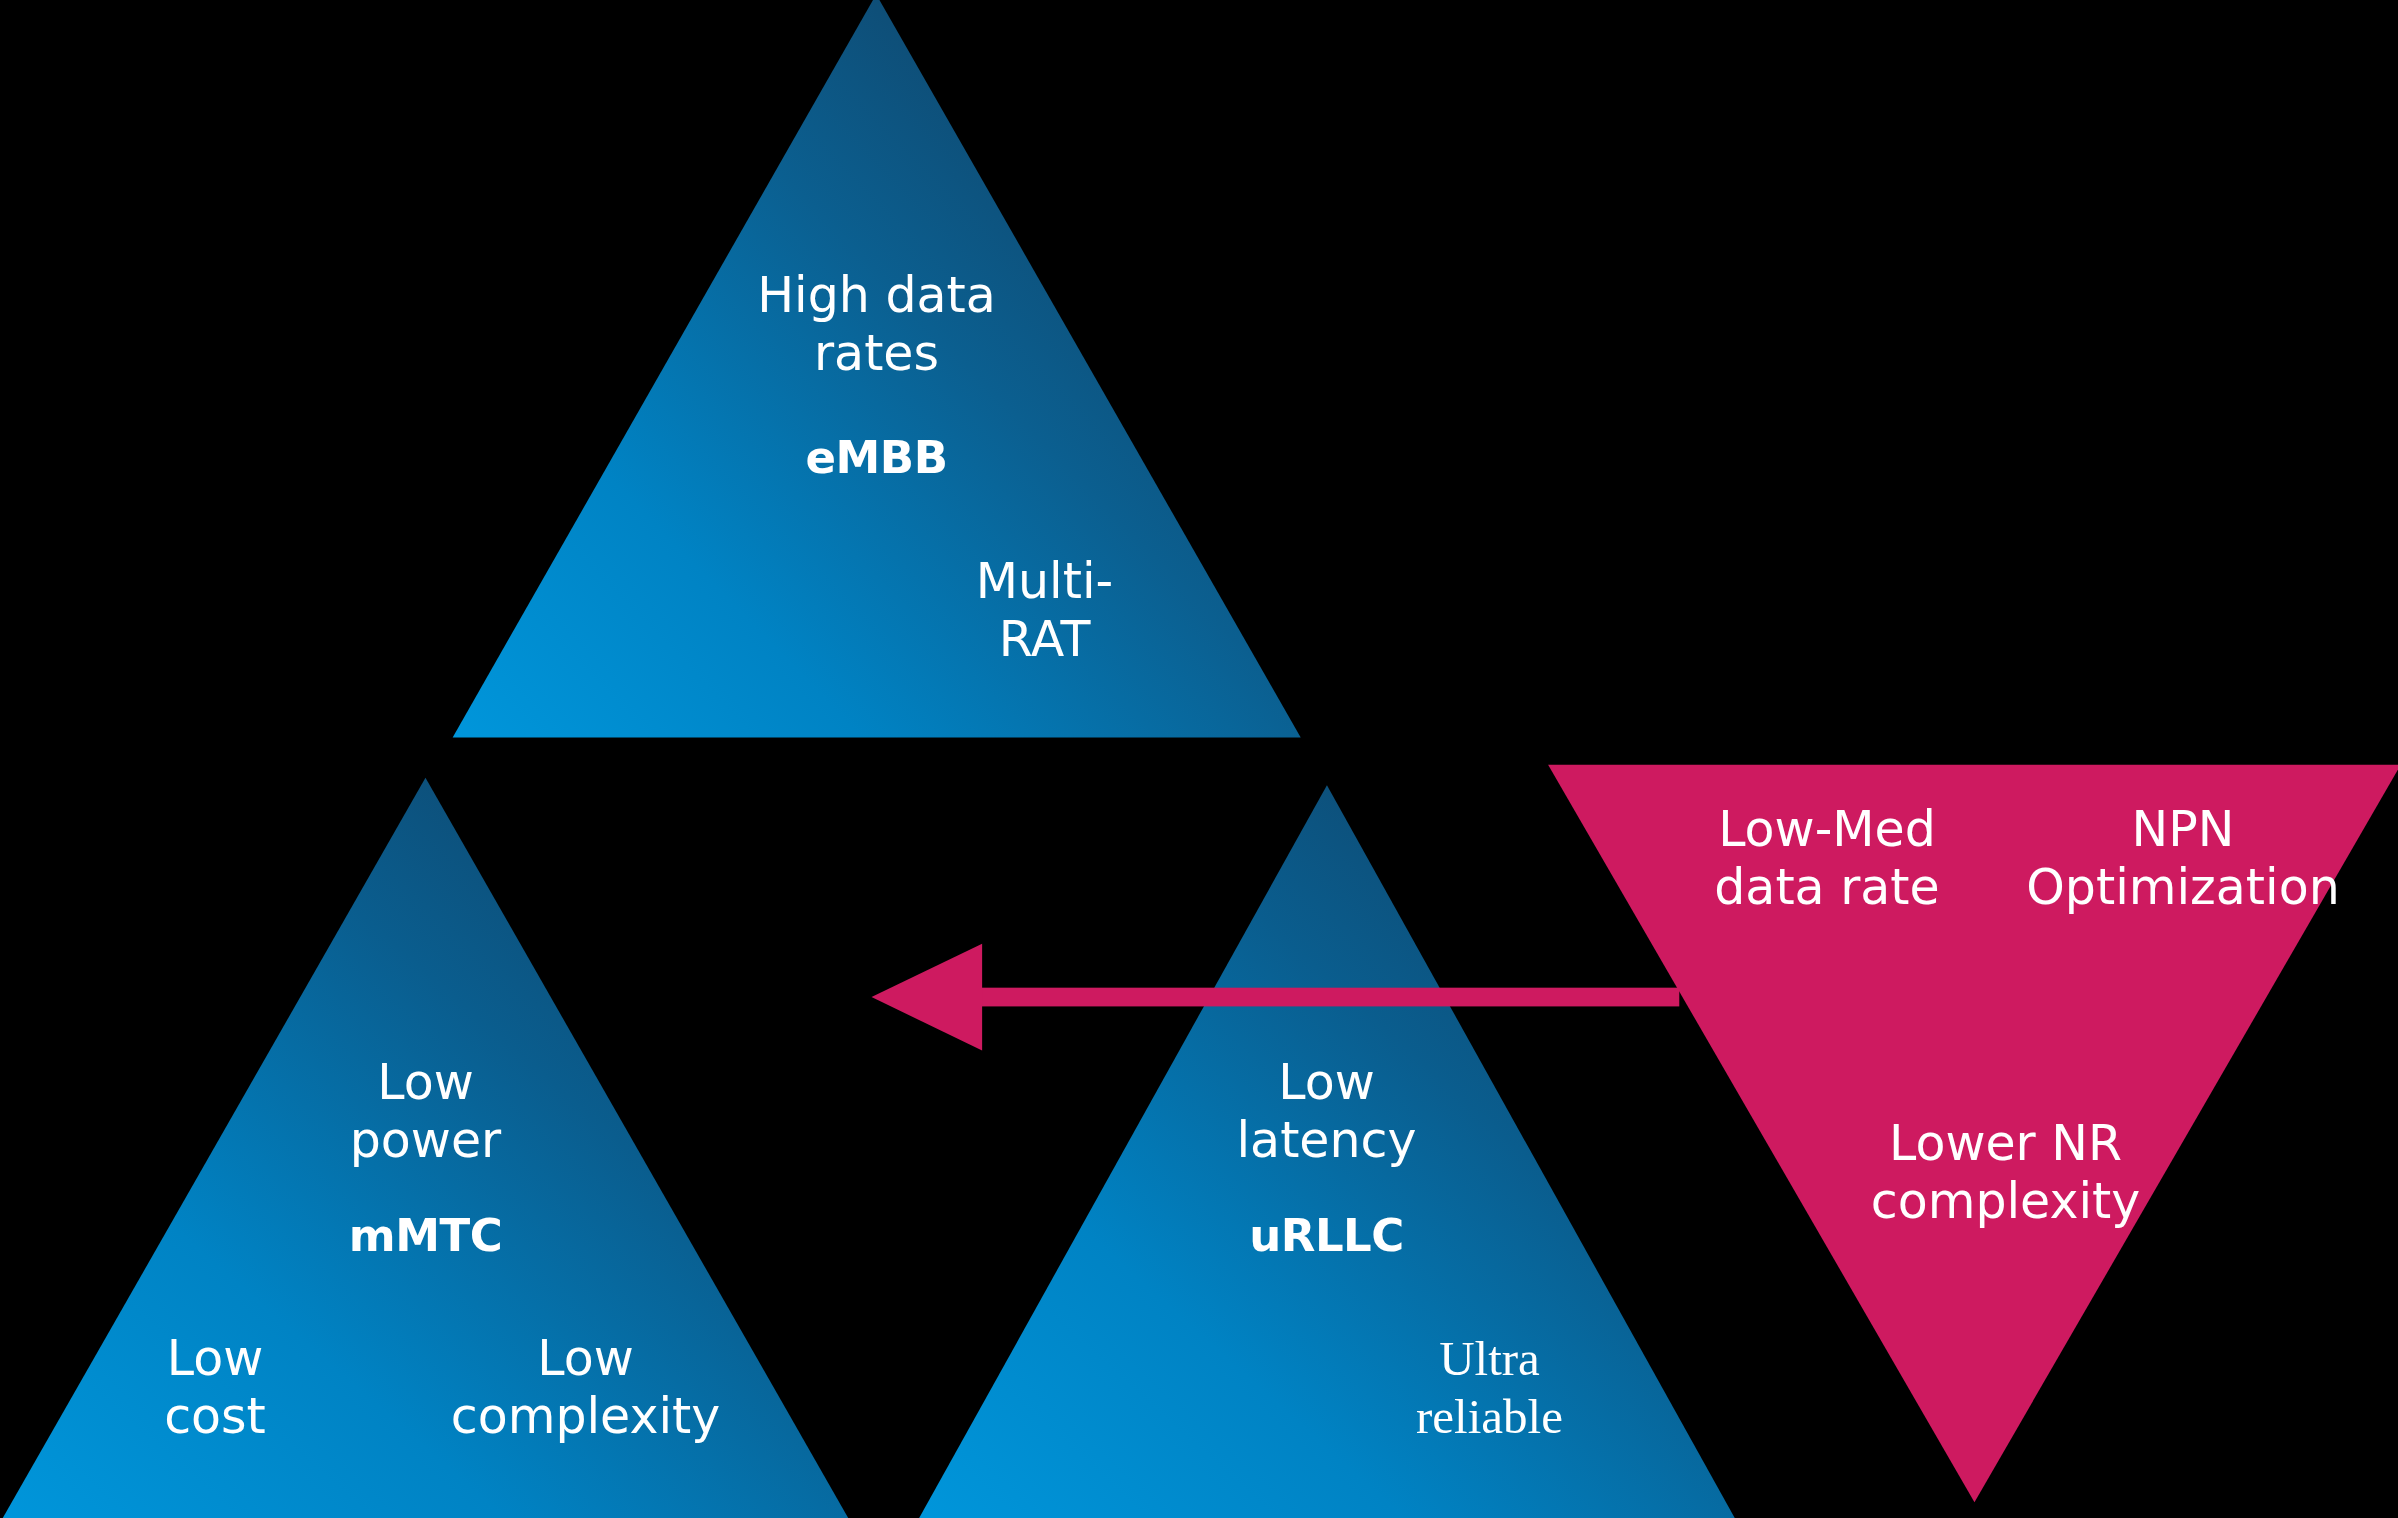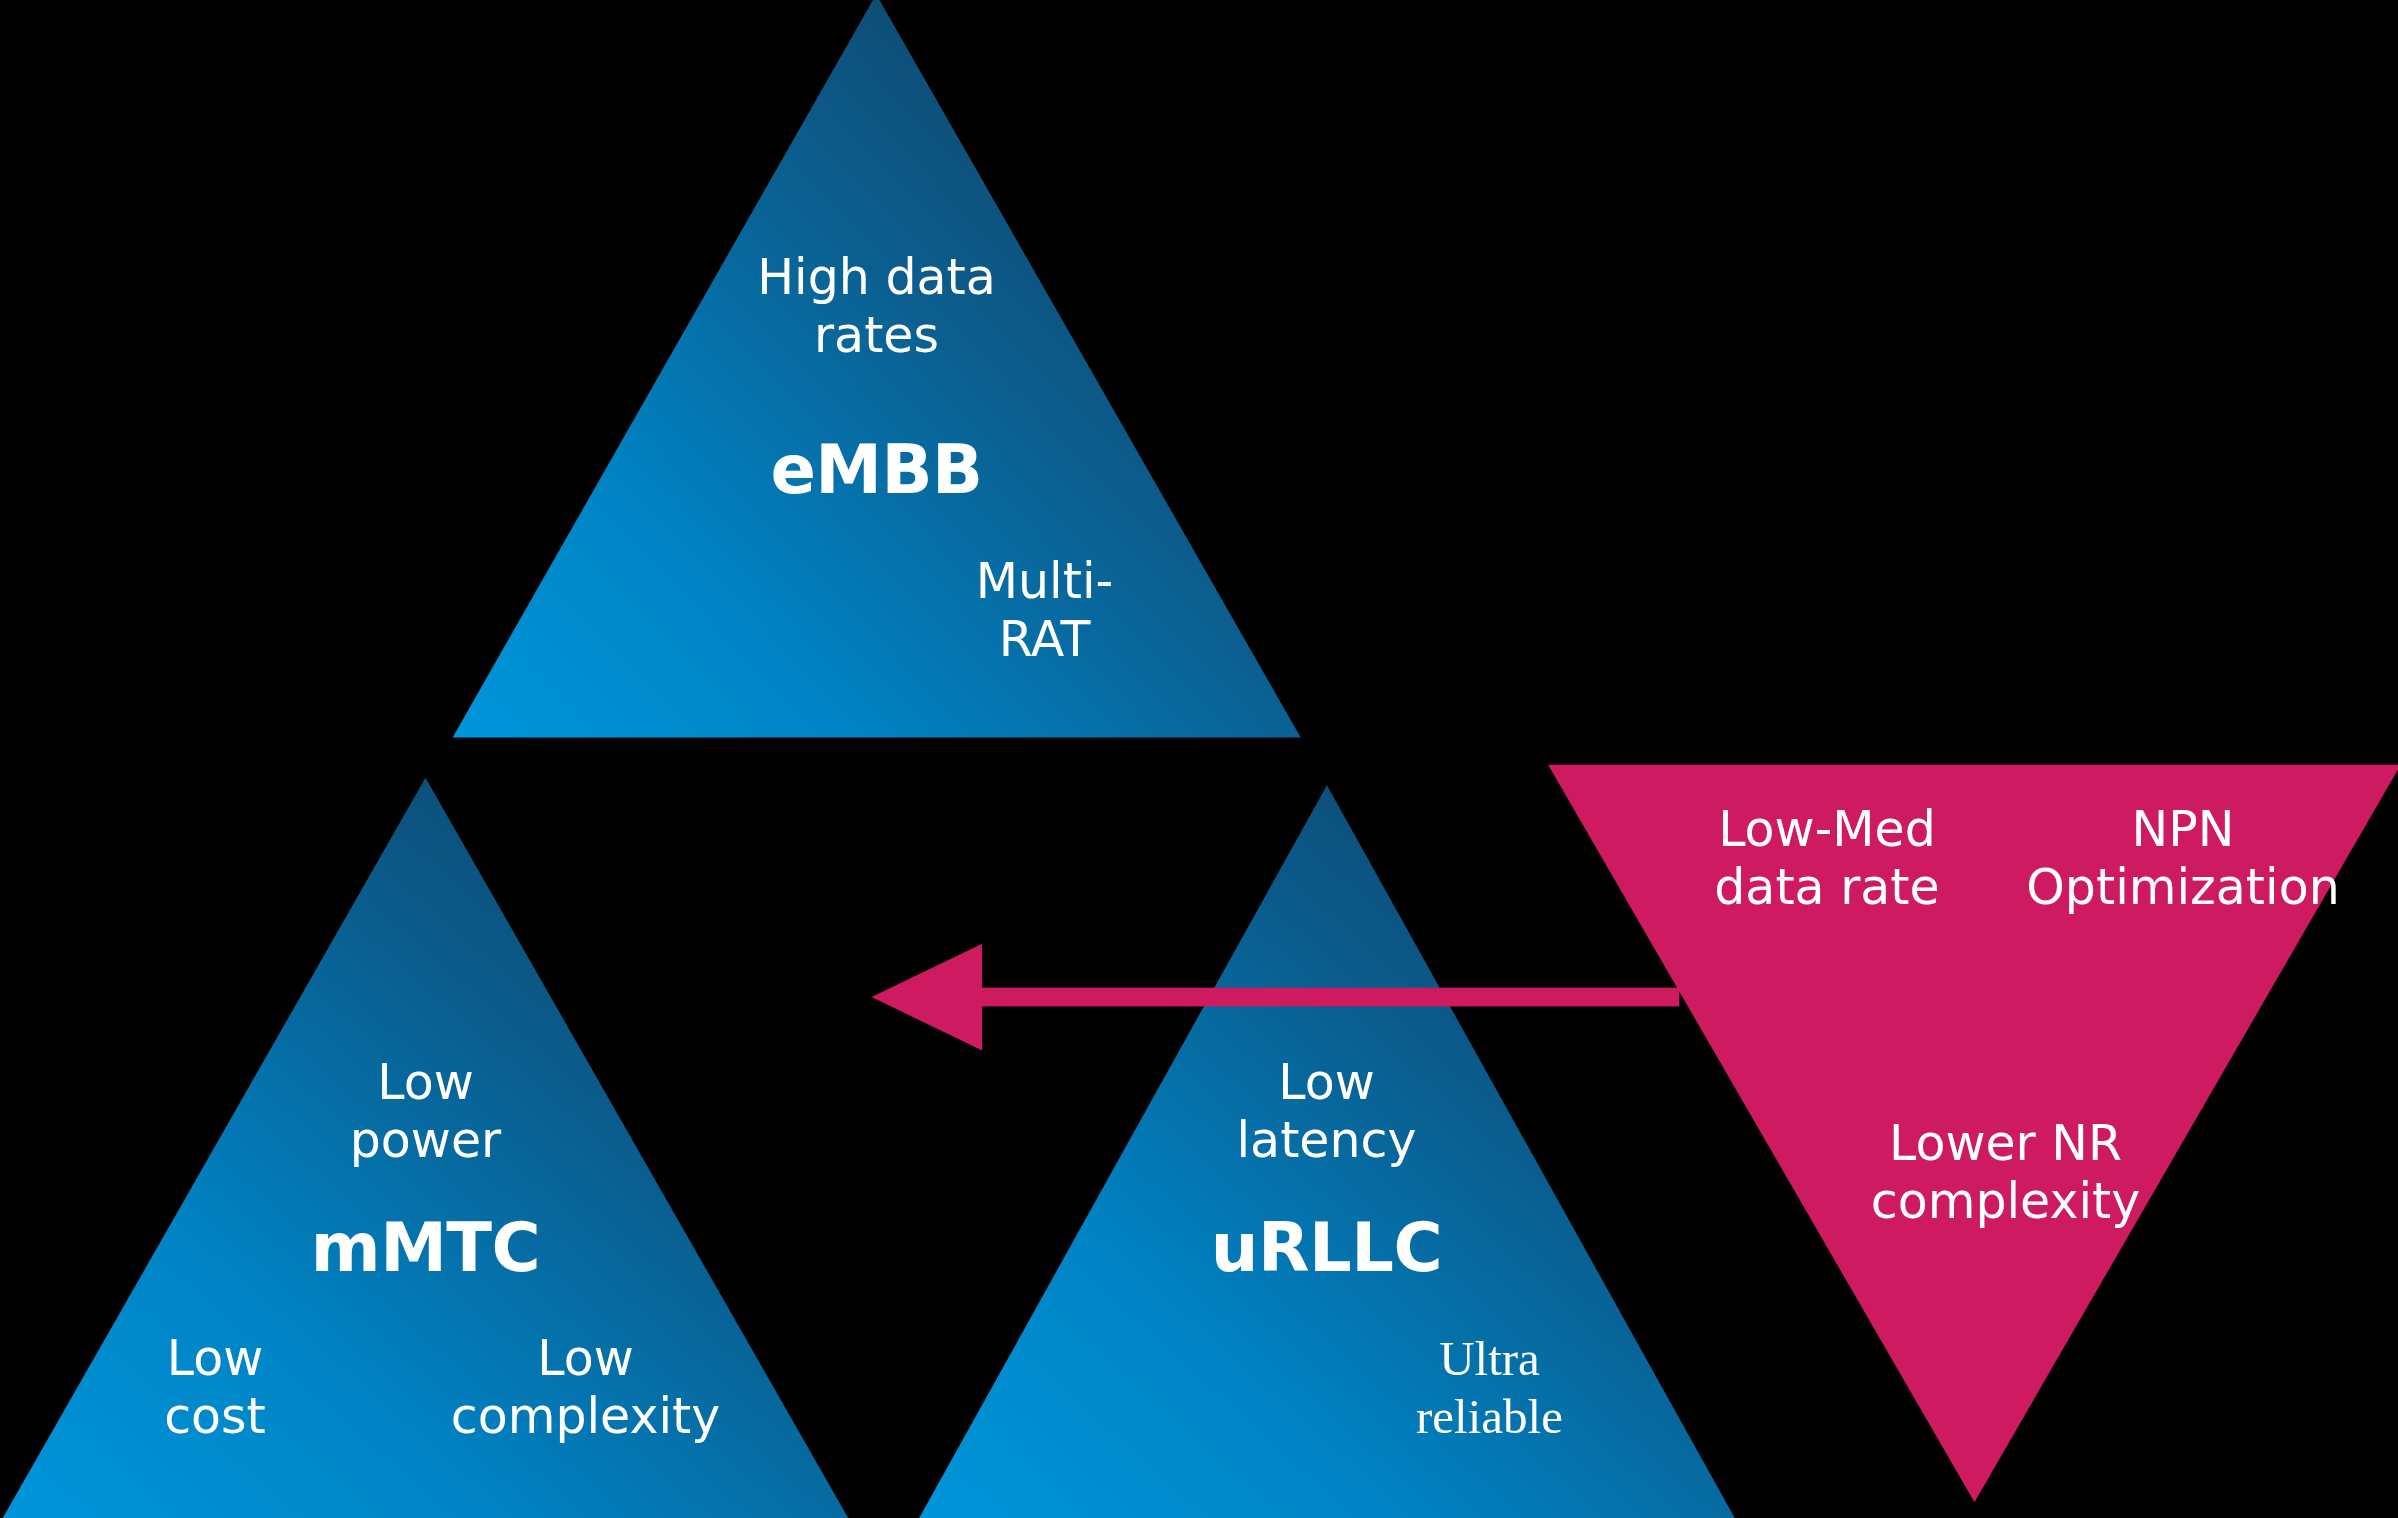--- a/index.html
+++ b/index.html
@@ -31,21 +31,21 @@
     line-height: 1.18;
     white-space: pre-line;
     pointer-events: none;
     font-family: "DejaVu Sans", "Liberation Sans", sans-serif;
   }
   .label-top {
     font-size: 49px;
     font-weight: 400;
   }
   .label-main {
-    font-size: 67px;
+    font-size: 45px;
     font-weight: 700;
     letter-spacing: -0.5px;
   }
   .label-corner {
     font-size: 49px;
     font-weight: 400;
   }
 </style>
 </head>
 <body>
@@ -75,21 +75,21 @@
     <polygon points="1416,838 1854,1625 978,1625" fill="url(#blueGrad)"></polygon>
 
     <polygon points="1652,816 2562,816 2107,1603" fill="#CE1A60"></polygon>
 
     <g>
       <rect x="1040" y="1054" width="752" height="20" fill="#CE1A60"></rect>
       <polygon points="930,1064 1048,1007 1048,1121" fill="#CE1A60"></polygon>
     </g>
   </svg>
 
-  <div class="tri-label-block label-top" style="left:689px; top:249px; width:375px;">High data
+  <div class="tri-label-block label-top" style="left:689px; top:267px; width:375px;">High data
 rates</div>
   <div class="tri-label-block label-main" style="left:689px; top:431px; width:375px;">eMBB</div>
   <div class="tri-label-block label-corner" style="left:904px; top:553px; width:281px;">Multi-
 RAT</div>
 
   <div class="tri-label-block label-top" style="left:238px; top:1054px; width:375px;">Low
 power</div>
   <div class="tri-label-block label-main" style="left:238px; top:1209px; width:375px;">mMTC</div>
   <div class="tri-label-block label-corner" style="left:112px; top:1330px; width:206px;">Low
 cost</div>

